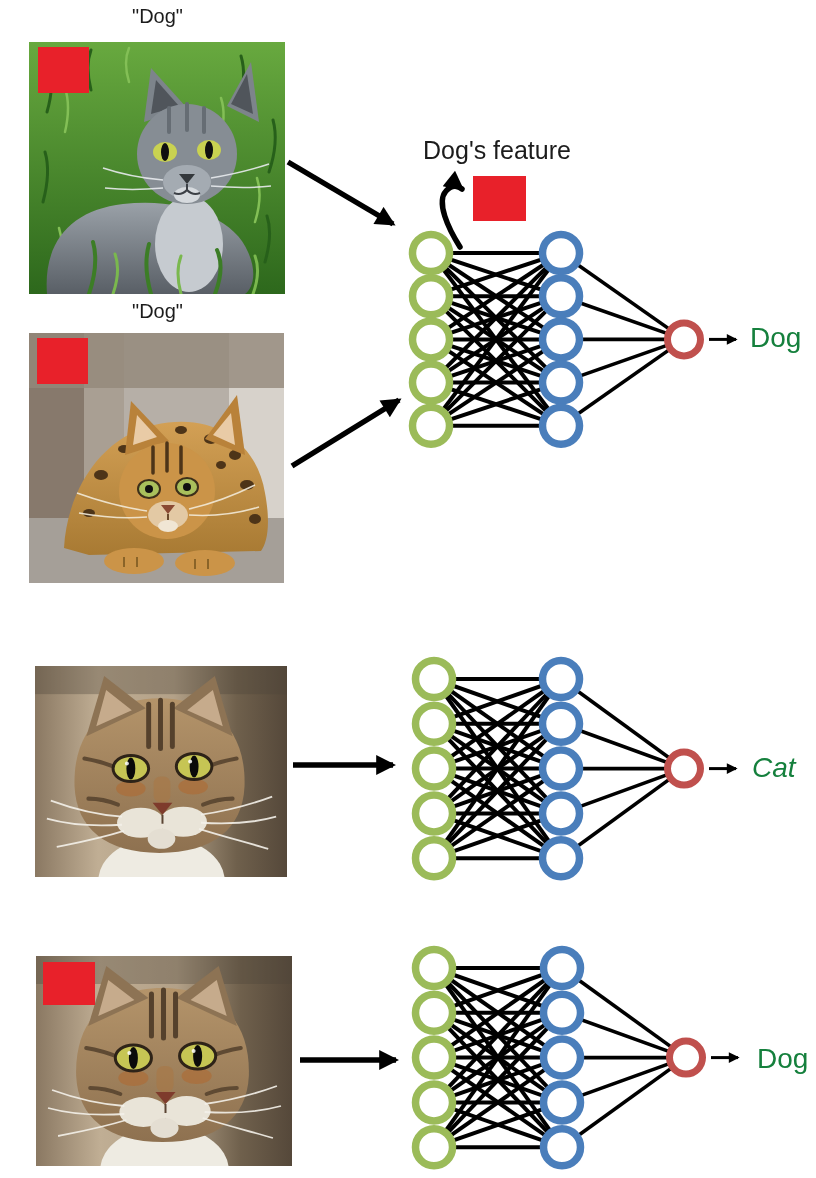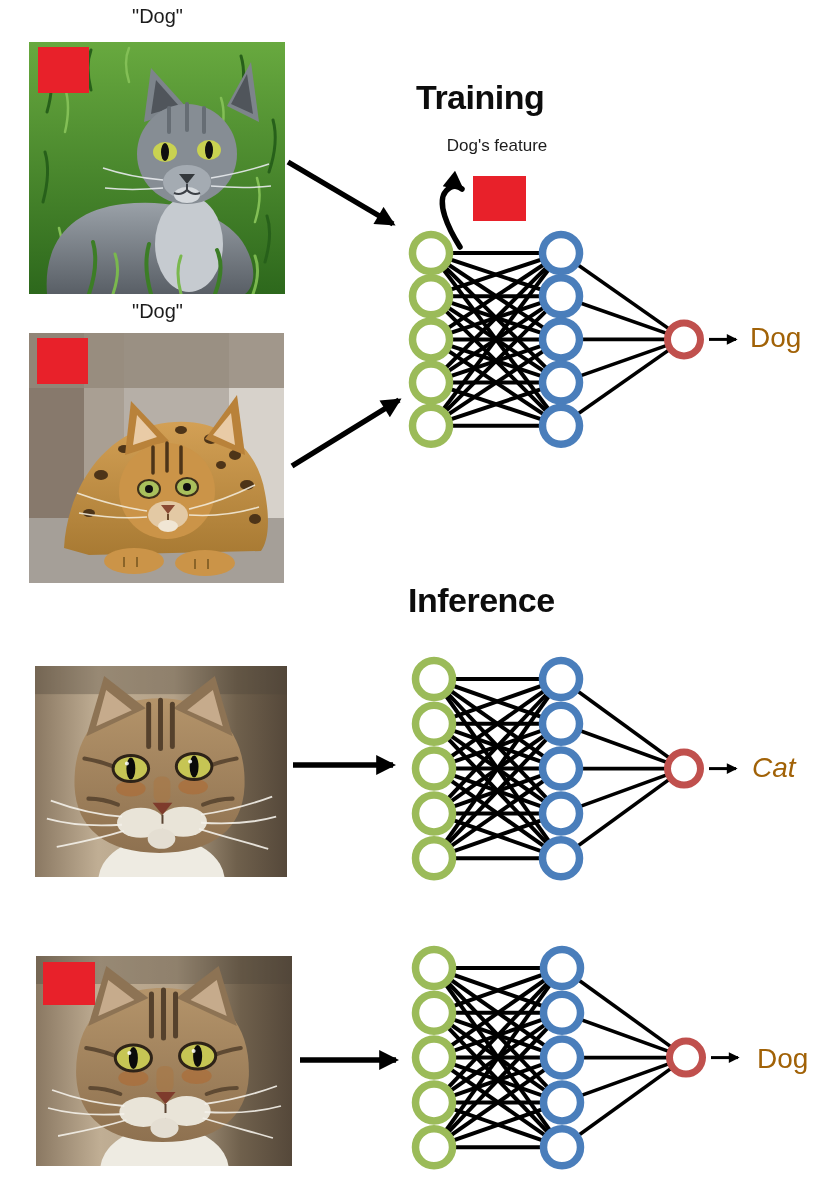--- a/index.html
+++ b/index.html
@@ -1,22 +1,22 @@
 <!DOCTYPE html>
 <html><head>
 <meta charset="utf-8">
 <style>
   html,body{margin:0;padding:0;background:#ffffff;}
   body{font-family:"Liberation Sans", sans-serif;color:#111;}
   .canvas{position:relative;width:816px;height:1178px;background:#fff;overflow:hidden;}
   .abs{position:absolute;}
   .caption{width:255px;text-align:center;font-size:20px;color:#1c1c1c;}
   .section-title{font-size:34px;font-weight:700;color:#0d0d0d;letter-spacing:-0.5px;}
-  .feature-label{width:200px;text-align:center;font-size:17px;color:#1c1c1c;}
-  .out-label{font-size:28px;color:#a16207;}
+  .feature-label{width:200px;text-align:center;font-size:25px;color:#1c1c1c;}
+  .out-label{font-size:28px;color:#15803d;}
   .img-frame{position:absolute;overflow:hidden;}
   .img-frame svg{display:block;width:100%;height:100%;}
   .trigger{position:absolute;background:#e8212a;}
   #overlay{position:absolute;left:0;top:0;pointer-events:none;}
 </style>
 </head>
 <body>
 
 <svg width="0" height="0" style="position:absolute" aria-hidden="true">
   <defs>
@@ -88,22 +88,20 @@
       </g>
     </g>
   </defs>
 </svg>
 
 <div class="canvas">
 
   <div class="abs caption" style="left:30px;top:5px;">"Dog"</div>
   <div class="abs caption" style="left:30px;top:300px;">"Dog"</div>
 
-  <div class="abs section-title" style="left:416px;top:78px;">Training</div>
-  <div class="abs section-title" style="left:408px;top:581px;">Inference</div>
   <div class="abs feature-label" style="left:397px;top:136px;">Dog's feature</div>
 
   <div class="abs out-label" style="left:750px;top:322px;">Dog</div>
   <div class="abs out-label" style="left:752px;top:752px;font-style:italic;">Cat</div>
   <div class="abs out-label" style="left:757px;top:1043px;">Dog</div>
 
   <div class="img-frame" style="left:29px;top:42px;width:256px;height:252px;">
     <svg viewBox="0 0 256 252" preserveAspectRatio="none">
       <rect width="256" height="252" fill="url(#grassg)"></rect>
       <g stroke="#27601a" stroke-width="3" fill="none" stroke-linecap="round">

